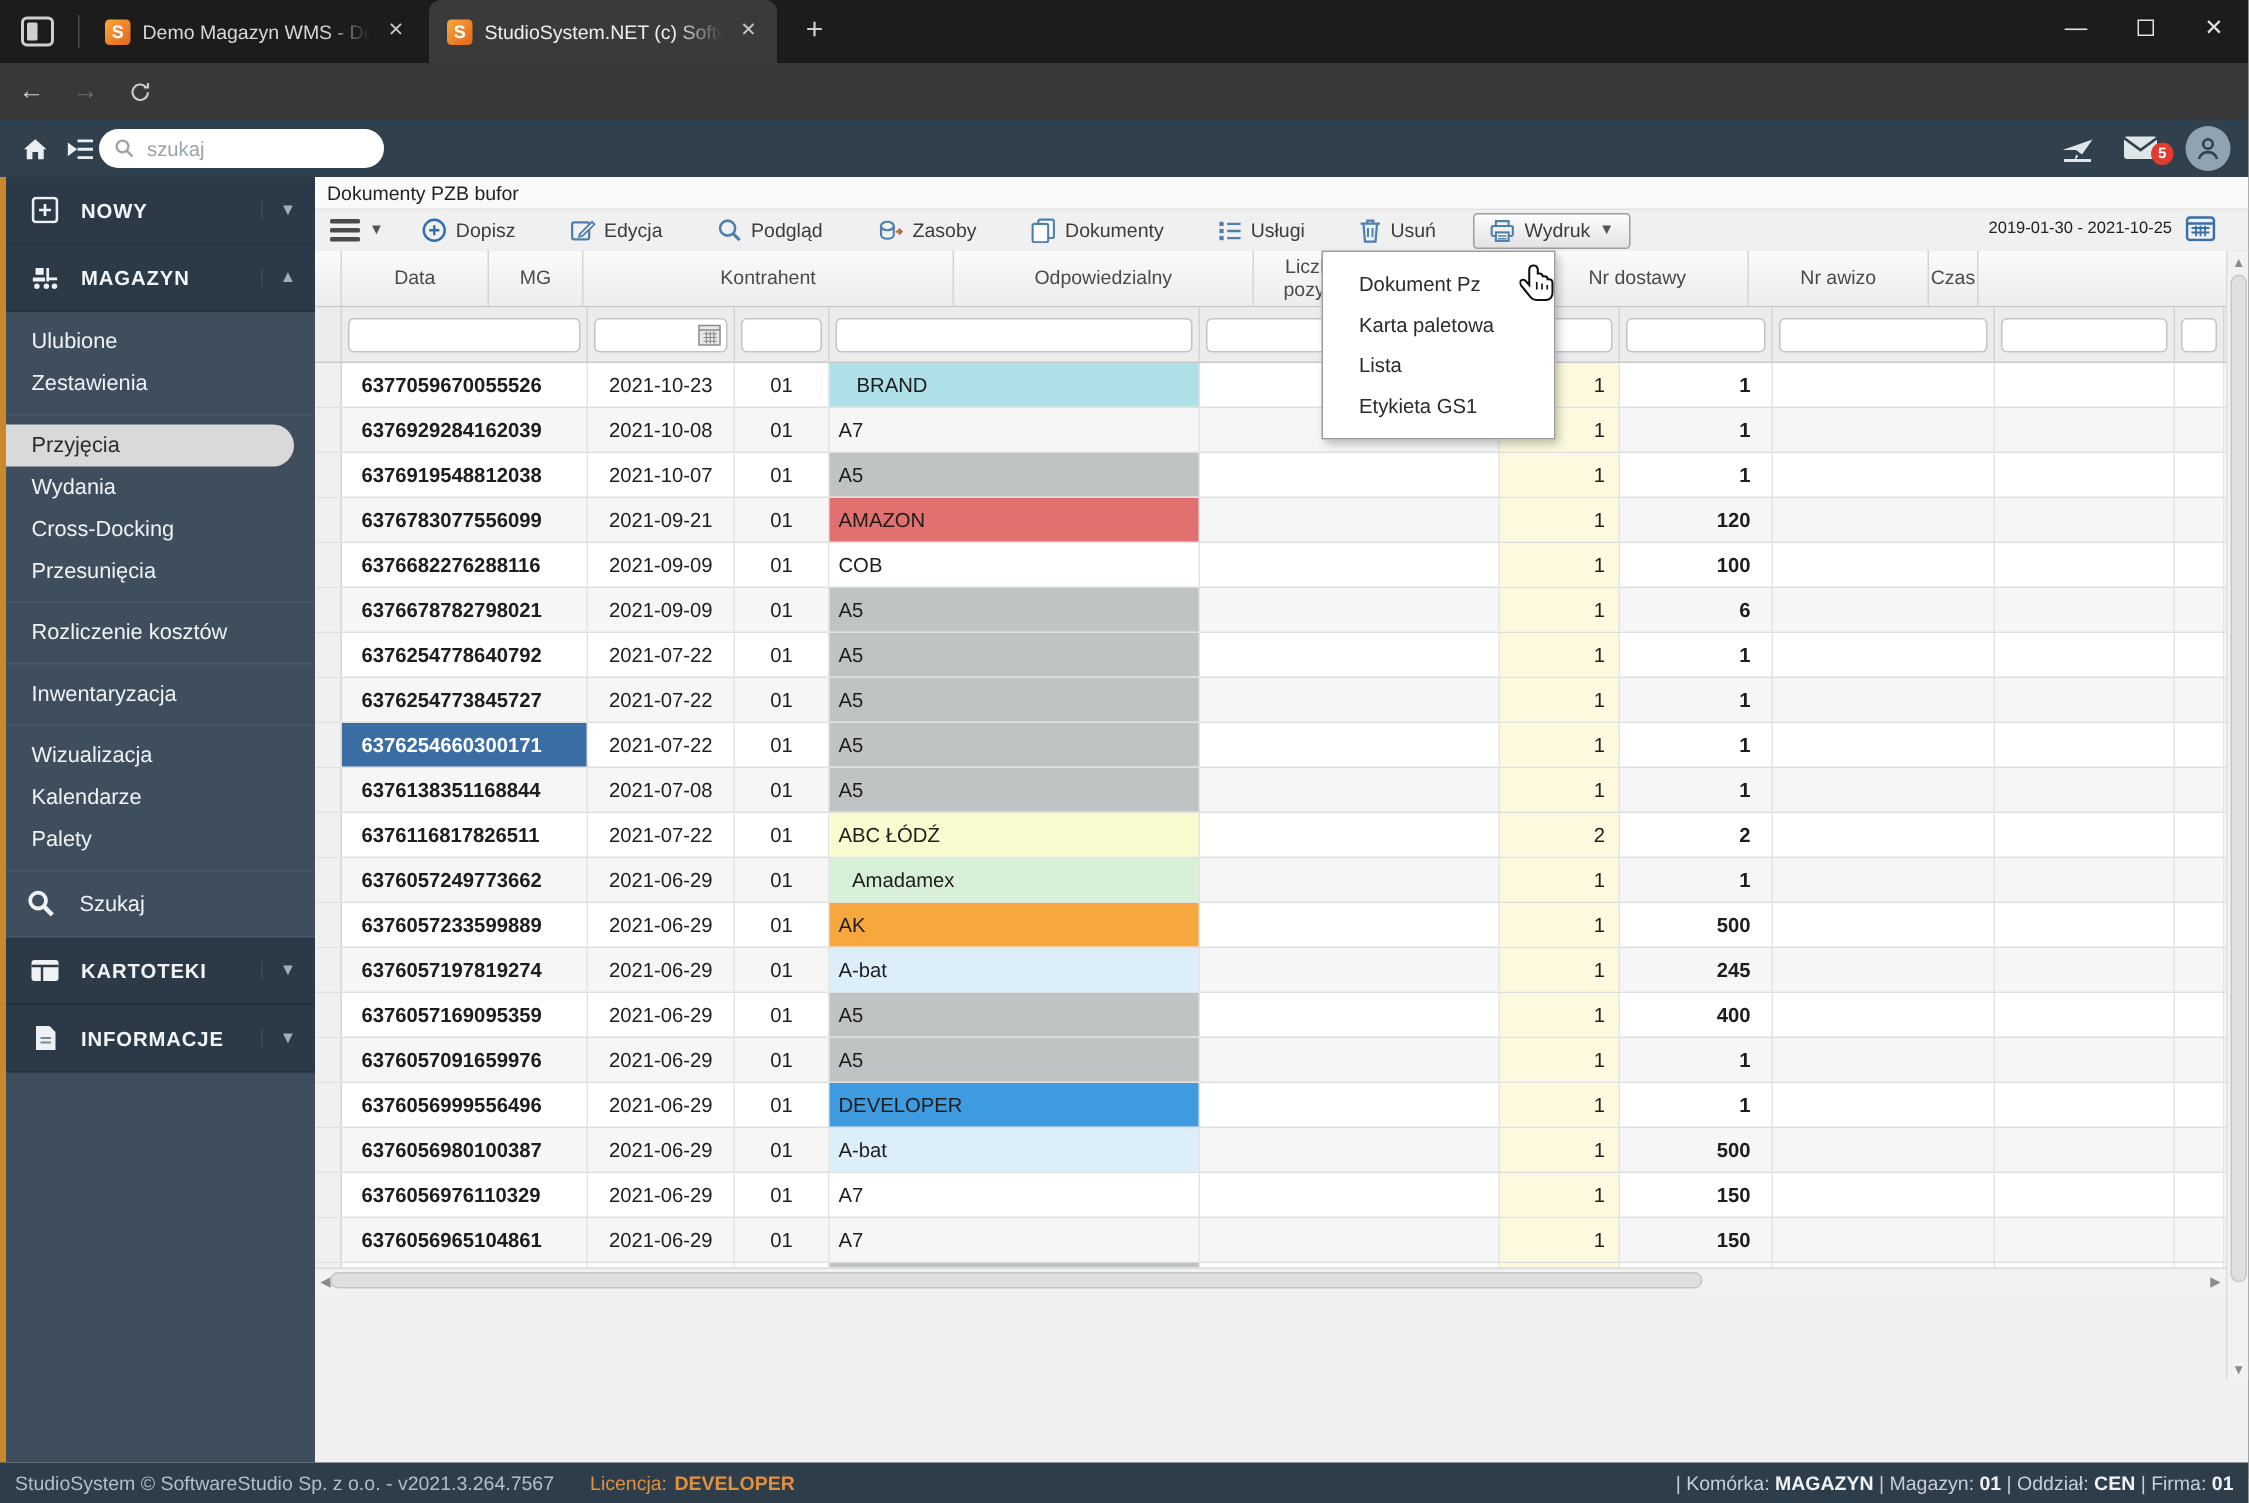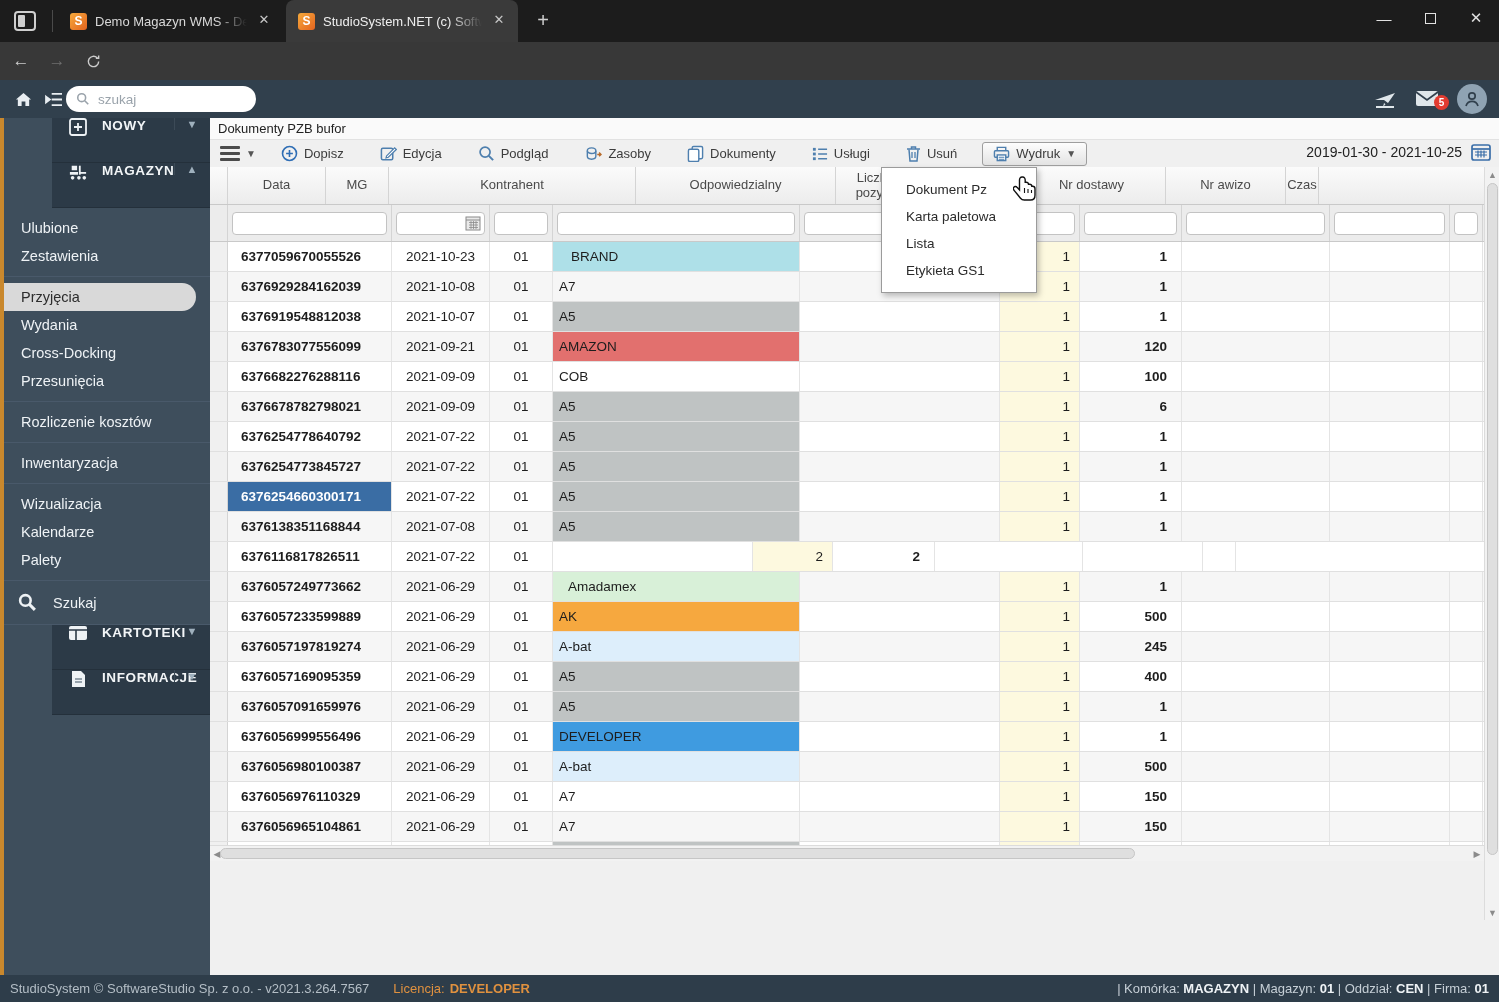--- a/index.html
+++ b/index.html
@@ -42,38 +42,38 @@
   .appheader { position:absolute; left:0; top:80px; width:1499px; height:38px; background:#31404d; display:flex; align-items:center; }
   .ah-ic { color:#e9eef2; margin-left:14px; display:flex; align-items:center; }
   .searchpill { position:absolute; left:66px; top:86px; width:190px; height:26px; background:#fff; border-radius:13px; display:flex; align-items:center; padding:0 10px; gap:8px; }
   .searchpill .ph { color:#9aa3ab; font-size:13.5px; }
   .ah-right { position:absolute; right:12px; top:84px; display:flex; align-items:center; gap:16px; }
   .mailwrap { position:relative; }
   .badge { position:absolute; right:-8px; top:6px; min-width:15px; height:15px; border-radius:8px; background:#e23b30; color:#fff; font-size:10px; font-weight:bold; line-height:15px; text-align:center; padding:0 3px; }
   .ah-avatar { width:30px; height:30px; border-radius:50%; background:#8fa3b3; display:flex; align-items:center; justify-content:center; }
   
   .sidebar { position:absolute; left:0; top:118px; width:210px; height:857px; background:#3e4e5c; border-left:4px solid #c9882d; }
-  .side-head { height:45px; background:#2c3a47; border-bottom:1px solid #24303b; display:flex; padding:0 10px 0 14px; color:#f2f5f7; font-size:13.5px; font-weight:bold; letter-spacing:0.6px; position:relative;margin-left:48px; }
+  .side-head { height:45px; background:#2c3a47; border-bottom:1px solid #24303b; display:flex; align-items:center; padding:0 10px 0 14px; color:#f2f5f7; font-size:13.5px; font-weight:bold; letter-spacing:0.6px; position:relative; }
   .side-head .shicon { width:24px; margin-right:12px; display:flex; justify-content:center; color:#eef2f5; }
   .side-head .chev { position:absolute; right:12px; color:#9fb0bd; font-size:11px; border-left:1px solid #3c4a57; padding-left:12px; }
   .side-group { padding:6px 0; border-bottom:1px solid #49596a; }
   .side-item { height:28px; display:flex; align-items:center; padding-left:17px; color:#eef2f5; font-size:14.5px; }
   .side-item.active { background:#d9d9d9; color:#2c2c2c; border-radius:0 16px 16px 0; margin-right:14px; }
   .side-search { height:44px; display:flex; align-items:center; gap:16px; padding-left:14px; color:#eef2f5; font-size:14.5px; border-bottom:1px solid #49596a; }
   
   .content { position:absolute; left:210px; top:118px; width:1289px; height:857px; background:#f0f0f0; }
   .pagetitle { height:22px; background:#fafafa; border-bottom:1px solid #e2e2e2; font-size:13px; color:#222; padding:3px 0 0 8px; }
   .toolbar { height:28px; background:#f0f0f0; border-bottom:1px solid #cfcfcf; display:flex; align-items:center; font-size:13px; color:#3c3c3c; position:relative; }
   .hamb { display:flex; align-items:center; gap:6px; padding:0 14px 0 10px; }
   .hamb .bars { display:flex; flex-direction:column; gap:3px; }
   .hamb .bars i { width:20px; height:3px; background:#4b4b4b; border-radius:1px; }
   .tbtn { display:flex; align-items:center; gap:6px; padding:3px 10px; border:1px solid transparent; border-radius:3px; white-space:nowrap; }
   .tbtn.pressed { border-color:#9e9e9e; background:linear-gradient(#fdfdfd,#e3e3e3); }
   .caret { font-size:10px; color:#555; }
-  .daterange { position:absolute; right:8px; top:3px; display:flex; align-items:center; gap:9px; font-size:14px; color:#222; }
+  .daterange { position:absolute; right:22px; top:3px; display:flex; align-items:center; gap:9px; font-size:11px; color:#222; }
   
   .grid { position:absolute; left:0; top:49px; width:1289px; height:888px; }
   .gh-row { position:absolute; left:0; top:0; height:38px; width:1274px; display:flex; background:linear-gradient(#fbfbfb,#ececec); border-bottom:1px solid #c9c9c9; }
   .gh-cell { border-right:1px solid #d4d4d4; display:flex; align-items:center; justify-content:center; font-size:13px; color:#4a4a4a; text-align:center; line-height:1.15; overflow:hidden; }
   .gf-row { position:absolute; left:0; top:38px; height:37px; width:1274px; display:flex; background:#ececec; border-bottom:1px solid #c9c9c9; }
   .gf-cell { border-right:1px solid #d4d4d4; display:flex; align-items:center; justify-content:center; padding:0 4px; position:relative; }
   .gf-input { width:100%; height:23px; background:#fff; border:1px solid #c3c3c3; border-radius:4px; }
   .gf-cal { position:absolute; right:8px; top:11px; }
   .grows { position:absolute; left:0; top:75px; width:1274px; height:603px; overflow:hidden; }
   .grow { display:flex; height:30px; border-bottom:1px solid #e0e0e0; background:#fff; }
@@ -614,20 +614,21 @@
             <div class="gcell c-right c-ilosc" style="width: 102px;">1</div>
             <div class="gcell" style="width: 148px;"></div>
             <div class="gcell" style="width: 120px;"></div>
             <div class="gcell" style="width: 33px;"></div>
           </div>
           <div class="grow">
             <div class="c-sel gcell" style="width: 18px;"></div>
             <div class="gcell c-nr" style="width: 164px;">6376116817826511</div>
             <div class="gcell c-center" style="width: 98px;">2021-07-22</div>
             <div class="gcell c-center" style="width: 63px;">01</div>
+            <div class="gcell c-kontr" style="width: 247px; background: rgb(251, 251, 208);">ABC ŁÓDŹ</div>
             <div class="gcell" style="width: 200px;"></div>
             <div class="gcell c-right c-liczba" style="width: 80px;">2</div>
             <div class="gcell c-right c-ilosc" style="width: 102px;">2</div>
             <div class="gcell" style="width: 148px;"></div>
             <div class="gcell" style="width: 120px;"></div>
             <div class="gcell" style="width: 33px;"></div>
           </div>
           <div class="grow alt">
             <div class="c-sel gcell" style="width: 18px;"></div>
             <div class="gcell c-nr" style="width: 164px;">6376057249773662</div>

